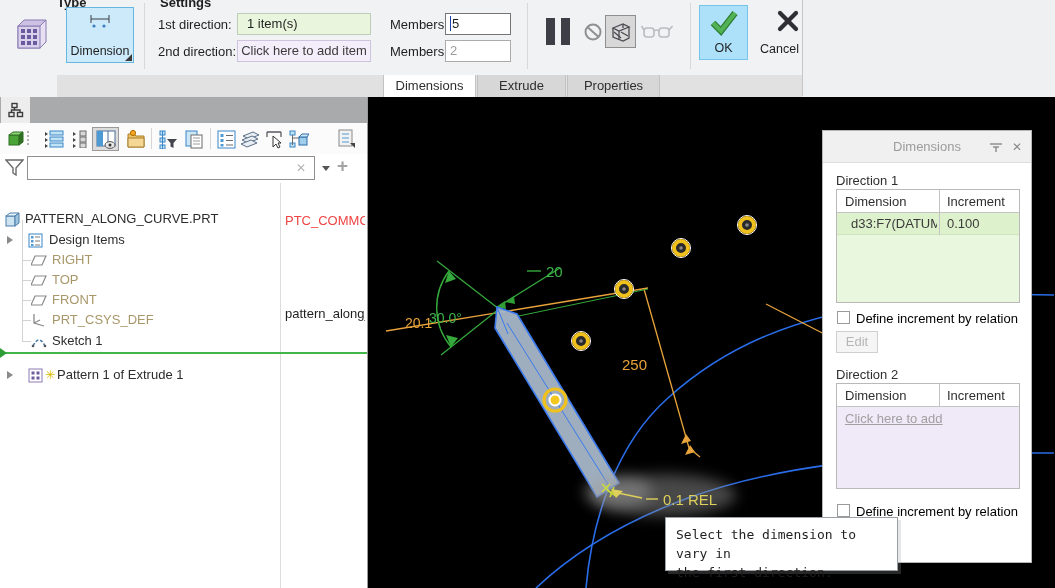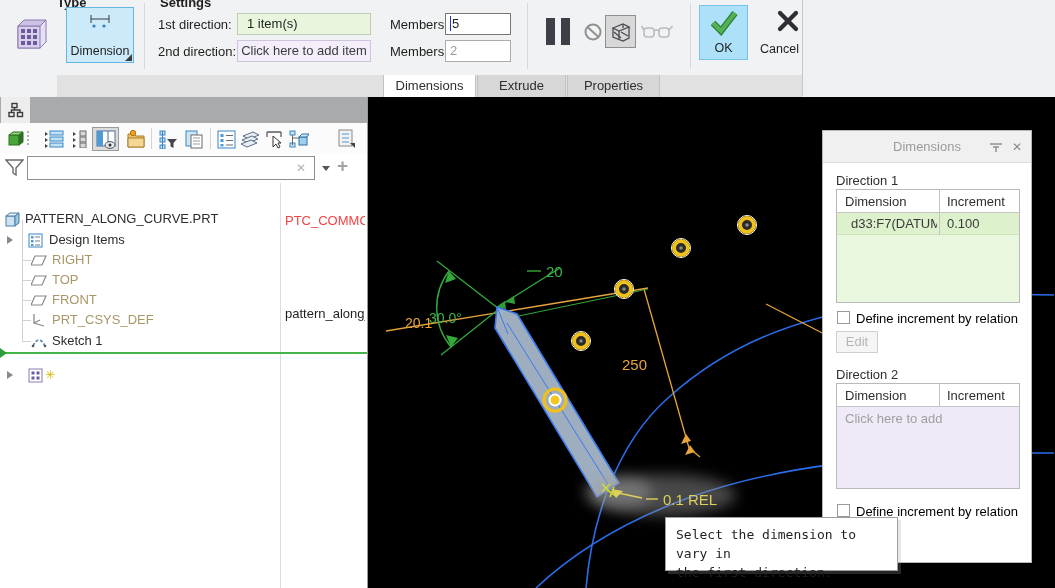--- a/index.html
+++ b/index.html
@@ -74,21 +74,21 @@
   .dp-pin { position:absolute; right:28px; top:11px; }
   .dp-sec { position:absolute; left:13px; color:#2f2f2f; }
   .dp-table { position:absolute; left:13px; width:184px; border:1px solid #b9b9b9; }
   .dp-thead { height:23px; background:#fff; border-bottom:1px solid #c4c4c4; }
   .dp-th { position:absolute; top:0; height:23px; line-height:23px; color:#2f2f2f; }
   .dp-div { position:absolute; left:102px; top:0; width:1px; background:#c4c4c4; }
   .dp-row1 { position:absolute; left:0; top:23px; width:100%; height:22px; line-height:22px; background:#def1cd; border-bottom:1px solid #cfe3bd; }
   .dp-cell-dim { position:absolute; left:14px; width:86px; overflow:hidden; white-space:nowrap; color:#3a3a3a; }
   .dp-cell-inc { position:absolute; left:110px; color:#3a3a3a; }
   .dp-body-g { position:absolute; left:0; top:45px; width:100%; height:67px; background:#e9f7de; }
-  .dp-body-l { position:absolute; left:0; top:23px; width:100%; height:81px; background:#efe9f8; color:#a0a0a0; line-height:24px; padding-left:8px; overflow:hidden; white-space:nowrap; }
+  .dp-body-l { position:absolute; left:0; top:23px; width:100%; height:81px; background:#efe9f8; color:#a0a0a0; line-height:24px; padding-left:8px; overflow:hidden; white-space:nowrap;text-decoration:underline; }
   .chk { position:absolute; width:13px; height:13px; border:1px solid #9a9a9a; background:#fff; }
   .chk-lbl { position:absolute; color:#000000; }
   .edit-btn { position:absolute; left:13px; width:42px; height:22px; line-height:20px; text-align:center; background:#f5f5f5; border:1px solid #cfcfcf; color:#b5b5b5; }
 
   
   .tooltip { left:665px; top:517px; width:233px; height:54px; background:#fff; border:1px solid #9aa0a6; box-shadow:3px 3px 0 rgba(160,160,160,0.25); padding:7px 10px; font-family:"DejaVu Sans Mono","Liberation Mono",monospace; font-size:13px; line-height:19px; color:#1f1f1f; z-index:5; }
 </style>
 </head>
 <body>
 
@@ -452,20 +452,21 @@
       <svg class="abs" style="left:28px; top:3px" width="15" height="15">
         <rect x="1" y="1" width="13" height="13" fill="#fff" stroke="#8a7ab2"></rect>
         <g fill="#6b5b9e">
             <rect x="3.5" y="3.5" width="3" height="3"></rect>
             <rect x="8.5" y="3.5" width="3" height="3"></rect>
             <rect x="3.5" y="8.5" width="3" height="3"></rect>
             <rect x="8.5" y="8.5" width="3" height="3"></rect>
           </g>
       </svg>
       <span class="lab star" style="left:45px">✳</span>
+      <span class="lab" style="left:57px">Pattern 1 of Extrude 1</span>
     </div>
   </div>
 
   <div class="viewport abs">
     <svg width="687" height="491" viewBox="368 97 687 491">
       <defs>
         <filter id="glow" x="-60%" y="-60%" width="220%" height="220%">
             <feGaussianBlur stdDeviation="7"></feGaussianBlur>
           </filter>
       </defs>

